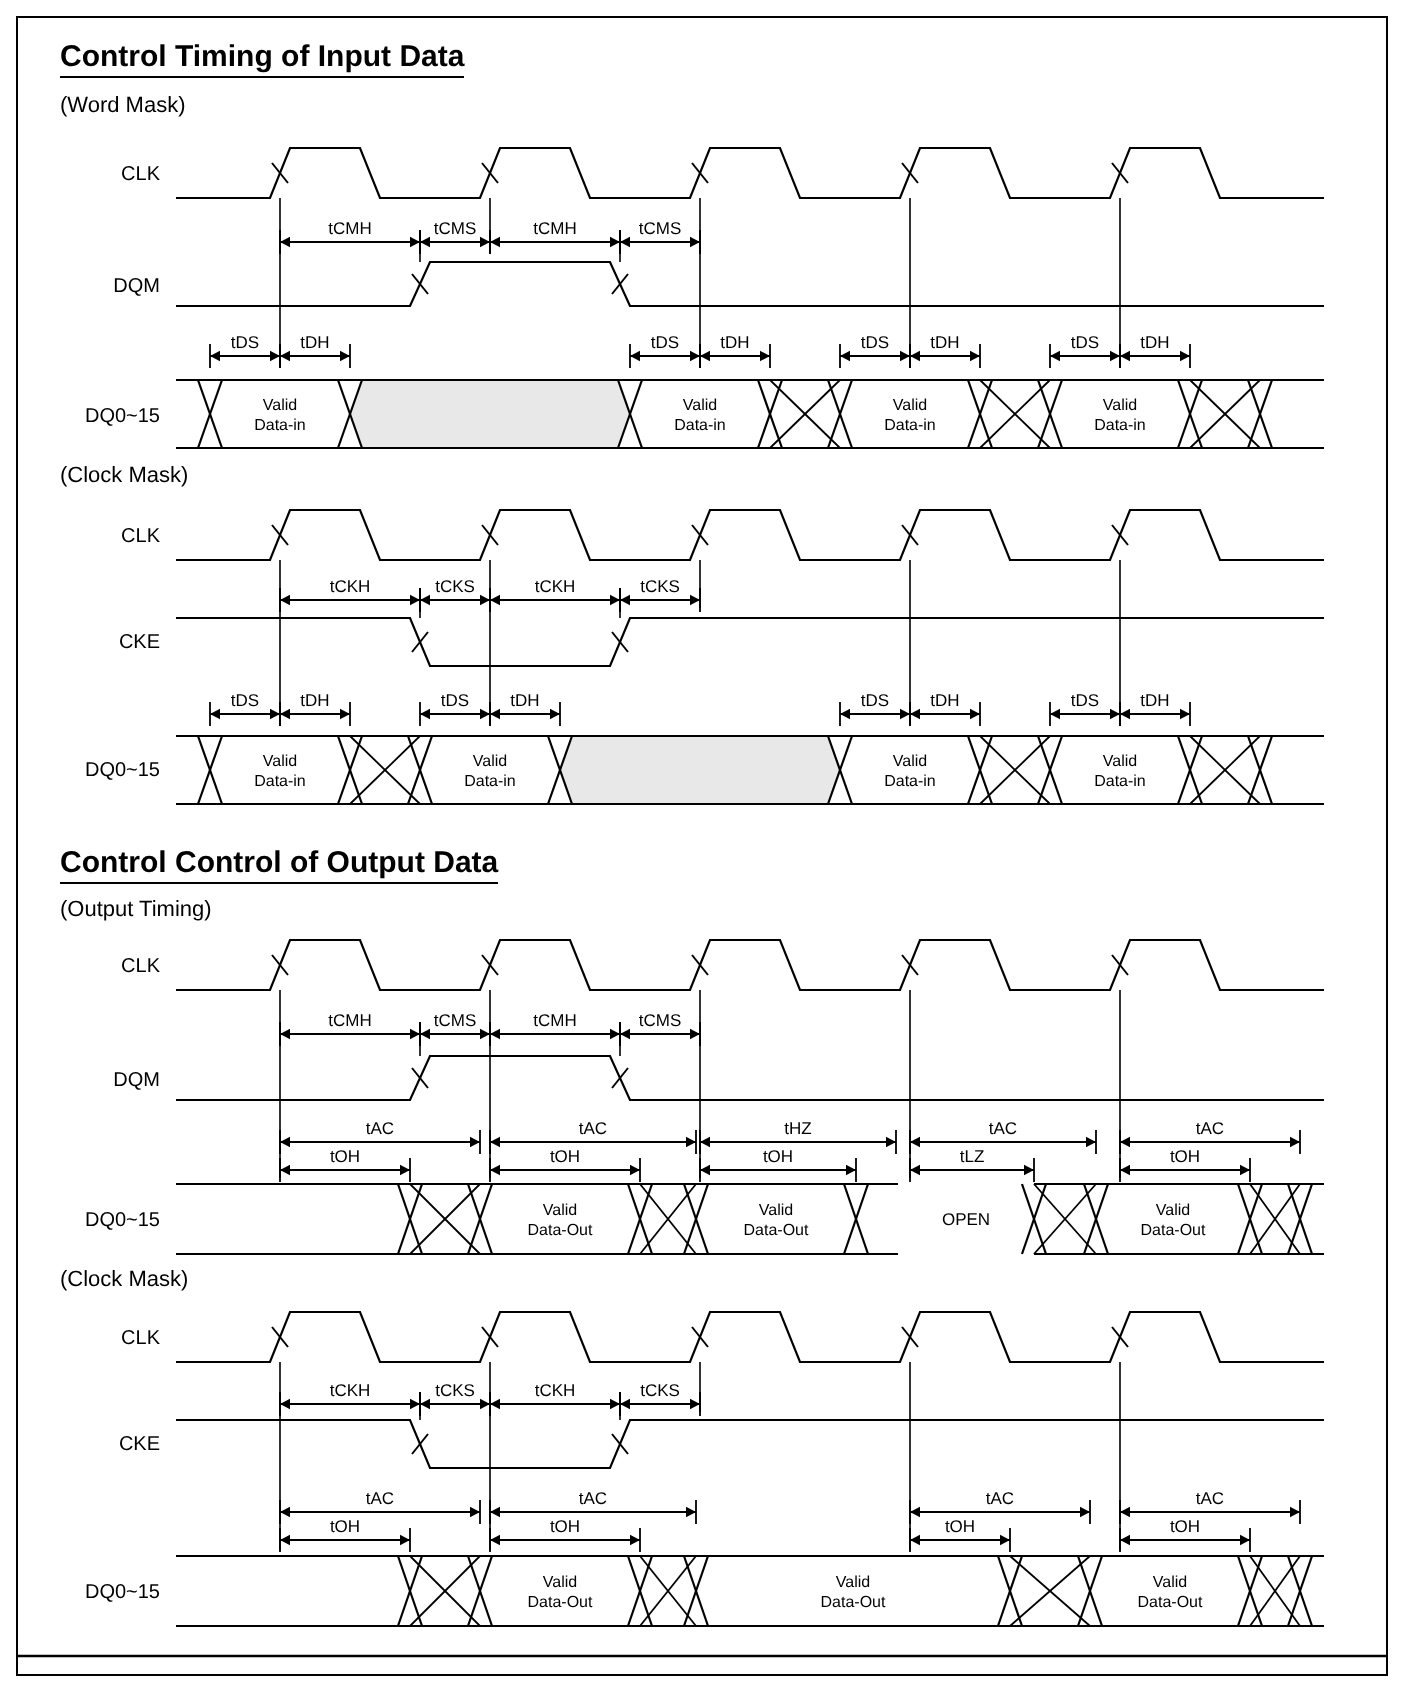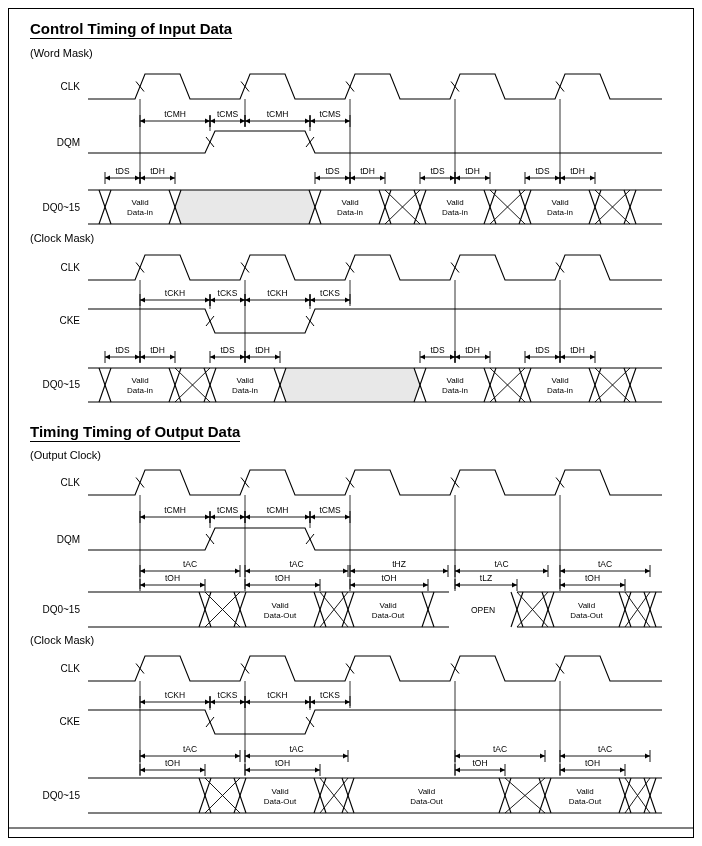--- a/index.html
+++ b/index.html
@@ -19,23 +19,23 @@
 <div id="page">
   <div id="frame"></div>
 
   <div class="title" style="top:20px">
     <span class="u">Control Timing of Input Data</span>
   </div>
   <div class="subtitle" style="top:47px">(Word Mask)</div>
   <div class="subtitle" style="top:232px">(Clock Mask)</div>
 
   <div class="title" style="top:423px">
-    <span class="u">Timing Timing of Output Data</span>
+    <span class="u">Control Control of Output Data</span>
   </div>
-  <div class="subtitle" style="top:449px">(Output Clock)</div>
+  <div class="subtitle" style="top:449px">(Output Timing)</div>
   <div class="subtitle" style="top:634px">(Clock Mask)</div>
 
   <svg id="wave" width="702" height="846" viewBox="0 0 702 846">
       <g>
         <path d="M 88 99 L 135 99 L 145 74 L 180 74 L 190 99 L 240 99 L 250 74 L 285 74 L 295 99 L 345 99 L 355 74 L 390 74 L 400 99 L 450 99 L 460 74 L 495 74 L 505 99 L 555 99 L 565 74 L 600 74 L 610 99 L 662 99" fill="none" stroke="#000000" stroke-width="1.1"></path>
         <line x1="136" y1="81.5" x2="144" y2="91.5" stroke="#000000" stroke-width="1"></line>
         <line x1="241" y1="81.5" x2="249" y2="91.5" stroke="#000000" stroke-width="1"></line>
         <line x1="346" y1="81.5" x2="354" y2="91.5" stroke="#000000" stroke-width="1"></line>
         <line x1="451" y1="81.5" x2="459" y2="91.5" stroke="#000000" stroke-width="1"></line>
         <line x1="556" y1="81.5" x2="564" y2="91.5" stroke="#000000" stroke-width="1"></line>

